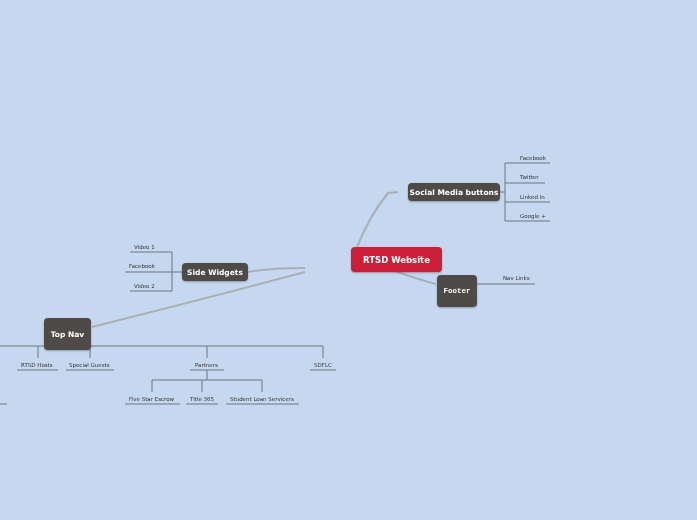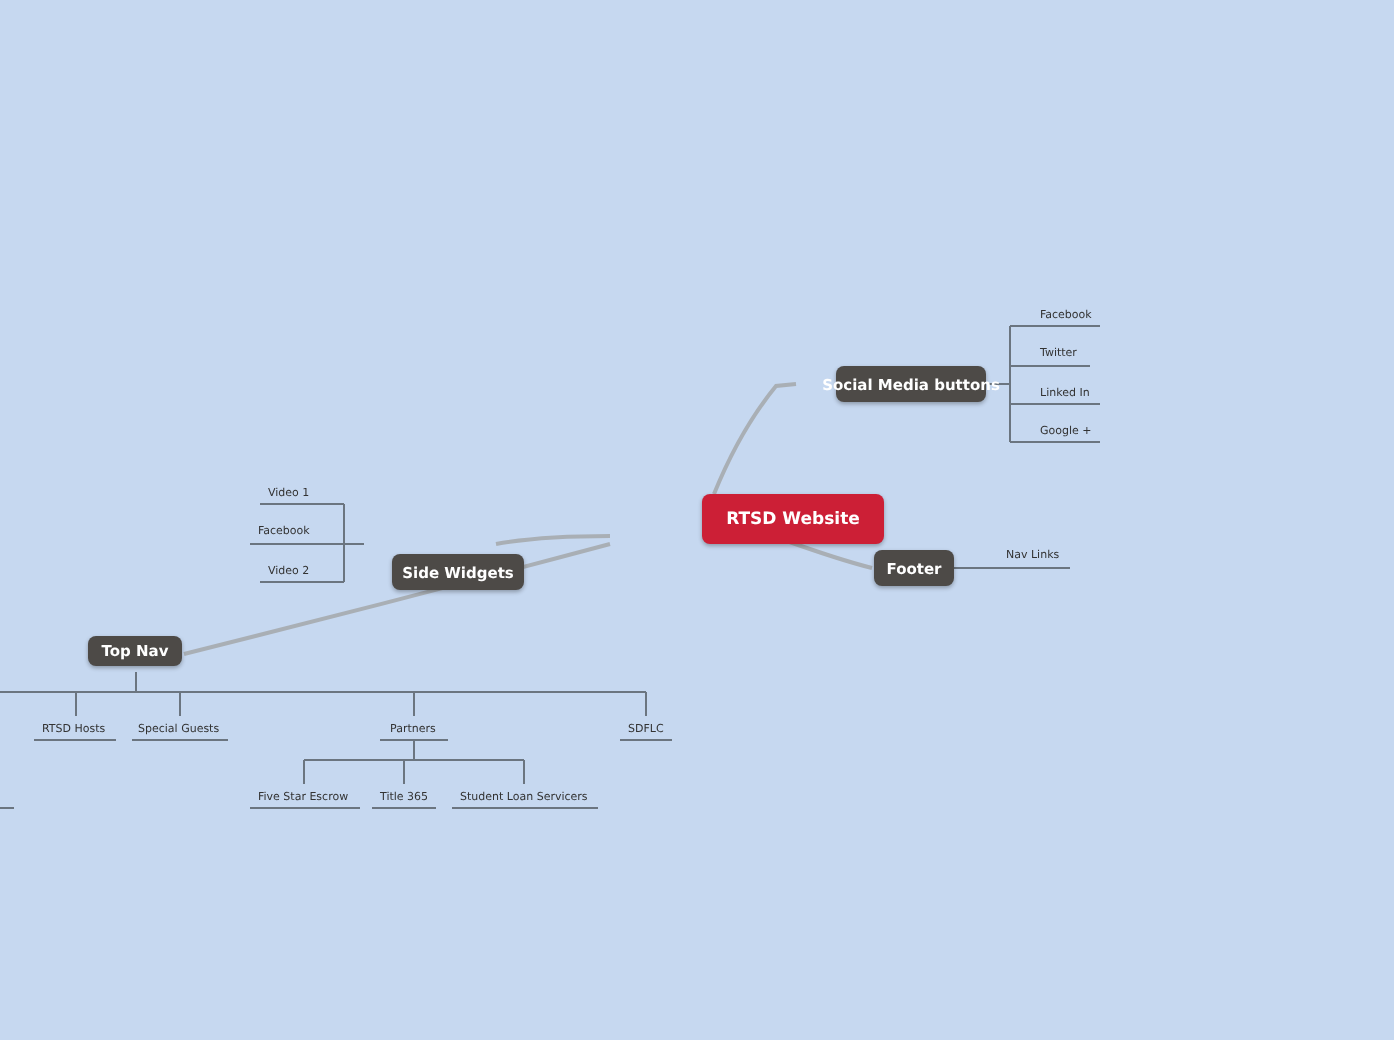--- a/index.html
+++ b/index.html
@@ -31,41 +31,41 @@
     <path d="M17,370 L58,370 M66,370 L114,370 M190,370 L224,370 M310,370 L336,370"></path>
     <path d="M207,370 L207,380 M152,380 L262,380 M152,380 L152,392 M202,380 L202,392 M262,380 L262,392"></path>
     <path d="M125,404 L180,404 M186,404 L218,404 M226,404 L299,404 M0,404 L7,404"></path>
   </g>
 </svg>
 
 <div class="node central" style="left:303px;top:247px;width:91px;height:25px;margin-left:48px;">
   <span>RTSD Website</span>
 </div>
 
-<div class="node main" style="left:418px;top:183px;width:75px;height:18px;">
+<div class="node main" style="left:408px;top:183px;width:92px;height:18px;">
   <span>Social Media buttons</span>
 </div>
 <div class="leaf" style="left:520px;top:155px;">Facebook</div>
 <div class="leaf" style="left:520px;top:174px;">Twitter</div>
 <div class="leaf" style="left:520px;top:194px;">Linked In</div>
 <div class="leaf" style="left:520px;top:213px;">Google +</div>
 
-<div class="node main" style="left:437px;top:275px;width:40px;height:18px;">
+<div class="node main" style="left:437px;top:275px;width:40px;height:32px;font-family:Liberation Mono, monospace;">
   <span>Footer</span>
 </div>
 <div class="leaf" style="left:503px;top:275px;">Nav Links</div>
 
-<div class="node main" style="left:196px;top:263px;width:66px;height:18px;margin-top:14px;">
+<div class="node main" style="left:182px;top:263px;width:66px;height:18px;">
   <span>Side Widgets</span>
 </div>
 <div class="leaf" style="left:134px;top:244px;">Video 1</div>
 <div class="leaf" style="left:129px;top:263px;">Facebook</div>
 <div class="leaf" style="left:134px;top:283px;">Video 2</div>
 
-<div class="node main" style="left:44px;top:318px;width:47px;height:15px;">
+<div class="node main" style="left:44px;top:318px;width:47px;height:32px;">
   <span>Top Nav</span>
 </div>
 <div class="leaf" style="left:21px;top:362px;">RTSD Hosts</div>
 <div class="leaf" style="left:69px;top:362px;">Special Guests</div>
 <div class="leaf" style="left:195px;top:362px;">Partners</div>
 <div class="leaf" style="left:314px;top:362px;">SDFLC</div>
 <div class="leaf" style="left:129px;top:396px;">Five Star Escrow</div>
 <div class="leaf" style="left:190px;top:396px;">Title 365</div>
 <div class="leaf" style="left:230px;top:396px;">Student Loan Servicers</div>
 

